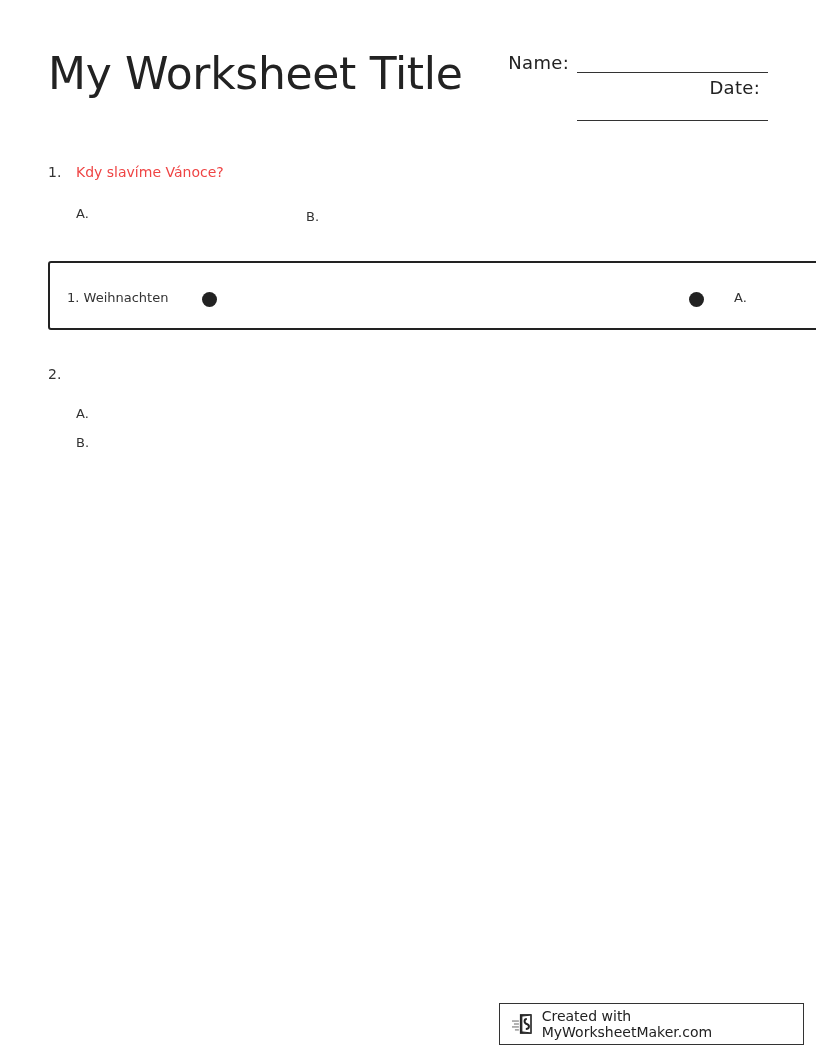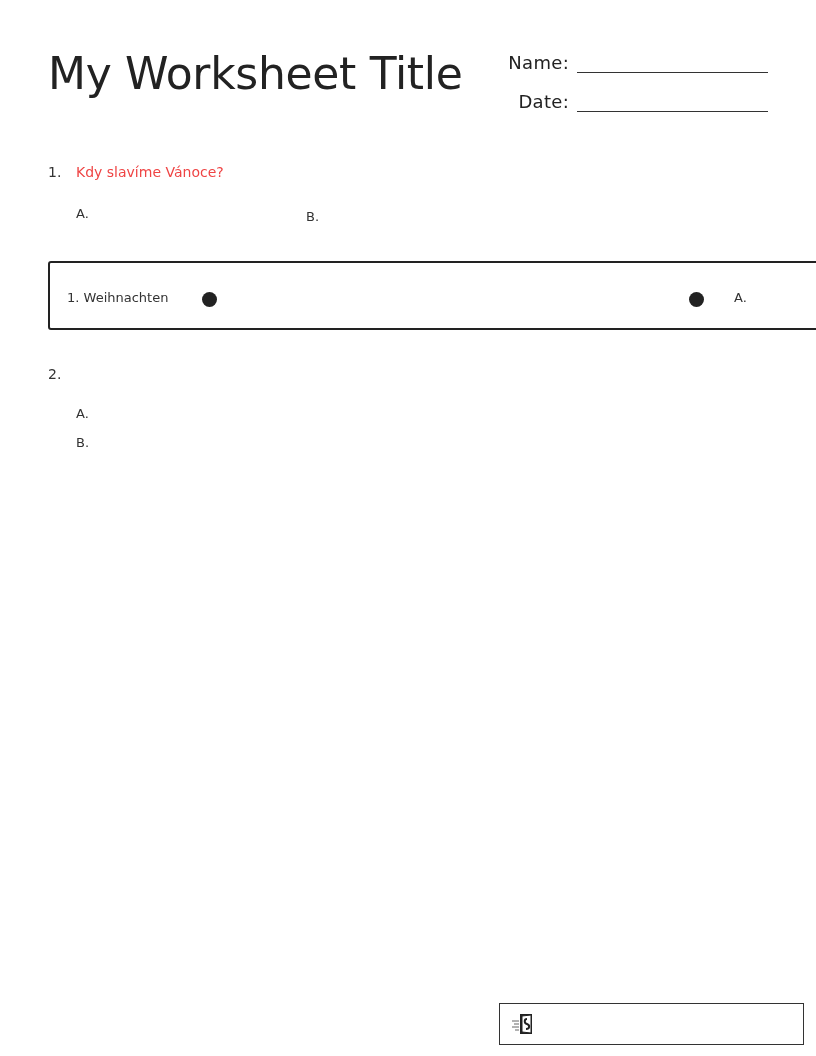--- a/index.html
+++ b/index.html
@@ -9,21 +9,21 @@
       overflow: hidden;
     }
     .title {
       position: absolute; left: 48px; top: 48px;
       font-size: 44px; font-weight: normal; letter-spacing: -0.3px; color: #222;
     }
     .field-row { position: absolute; right: 48px; display: flex; align-items: flex-end; margin-left: 32px; }
     .field-label { font-size: 18px; color: #222; margin-right: 8px; letter-spacing: 0.3px; }
     .field-line { width: 191px; border-bottom: 1.5px solid #333; height: 22px; }
     .name-row { top: 50px; }
-    .date-row { top: 89px; }
+    .date-row { top: 77px; flex-direction: column; }
 
     .q { position: absolute; font-size: 14px; color: #ef4444; }
     .qnum { position: absolute; font-size: 14px; color: #333; }
     .opt { position: absolute; font-size: 13px; color: #333; }
 
     .match-box {
       position: absolute; left: 48px; top: 261px; width: 816px; height: 69px;
       border: 2px solid #222; border-radius: 3px; box-sizing: border-box;
     }
     .match-left { position: absolute; left: 17px; top: 27px; font-size: 13px; color: #333; }
@@ -76,13 +76,14 @@
 <div class="footer">
   <svg class="footer-icon" viewBox="0 0 26 24">
     <line x1="1" y1="9" x2="8" y2="9" stroke="#666" stroke-width="1"></line>
     <line x1="3" y1="12" x2="8" y2="12" stroke="#666" stroke-width="1"></line>
     <line x1="1" y1="15" x2="8" y2="15" stroke="#666" stroke-width="1"></line>
     <line x1="4" y1="18" x2="8" y2="18" stroke="#666" stroke-width="1"></line>
     <path d="M9 2 L21 2 L21 22 L9 22 Z" fill="#222"></path>
     <path d="M11 4 L20 3 L20 21 L11 20 Z" fill="#fff" stroke="#222" stroke-width="1"></path>
     <path d="M16 7 C13 7 13 11 16 12 C19 13 19 17 15 17" fill="none" stroke="#222" stroke-width="2"></path>
   </svg>
+  <span class="footer-text">Created with MyWorksheetMaker.com</span>
 </div>
 
 </body></html>

